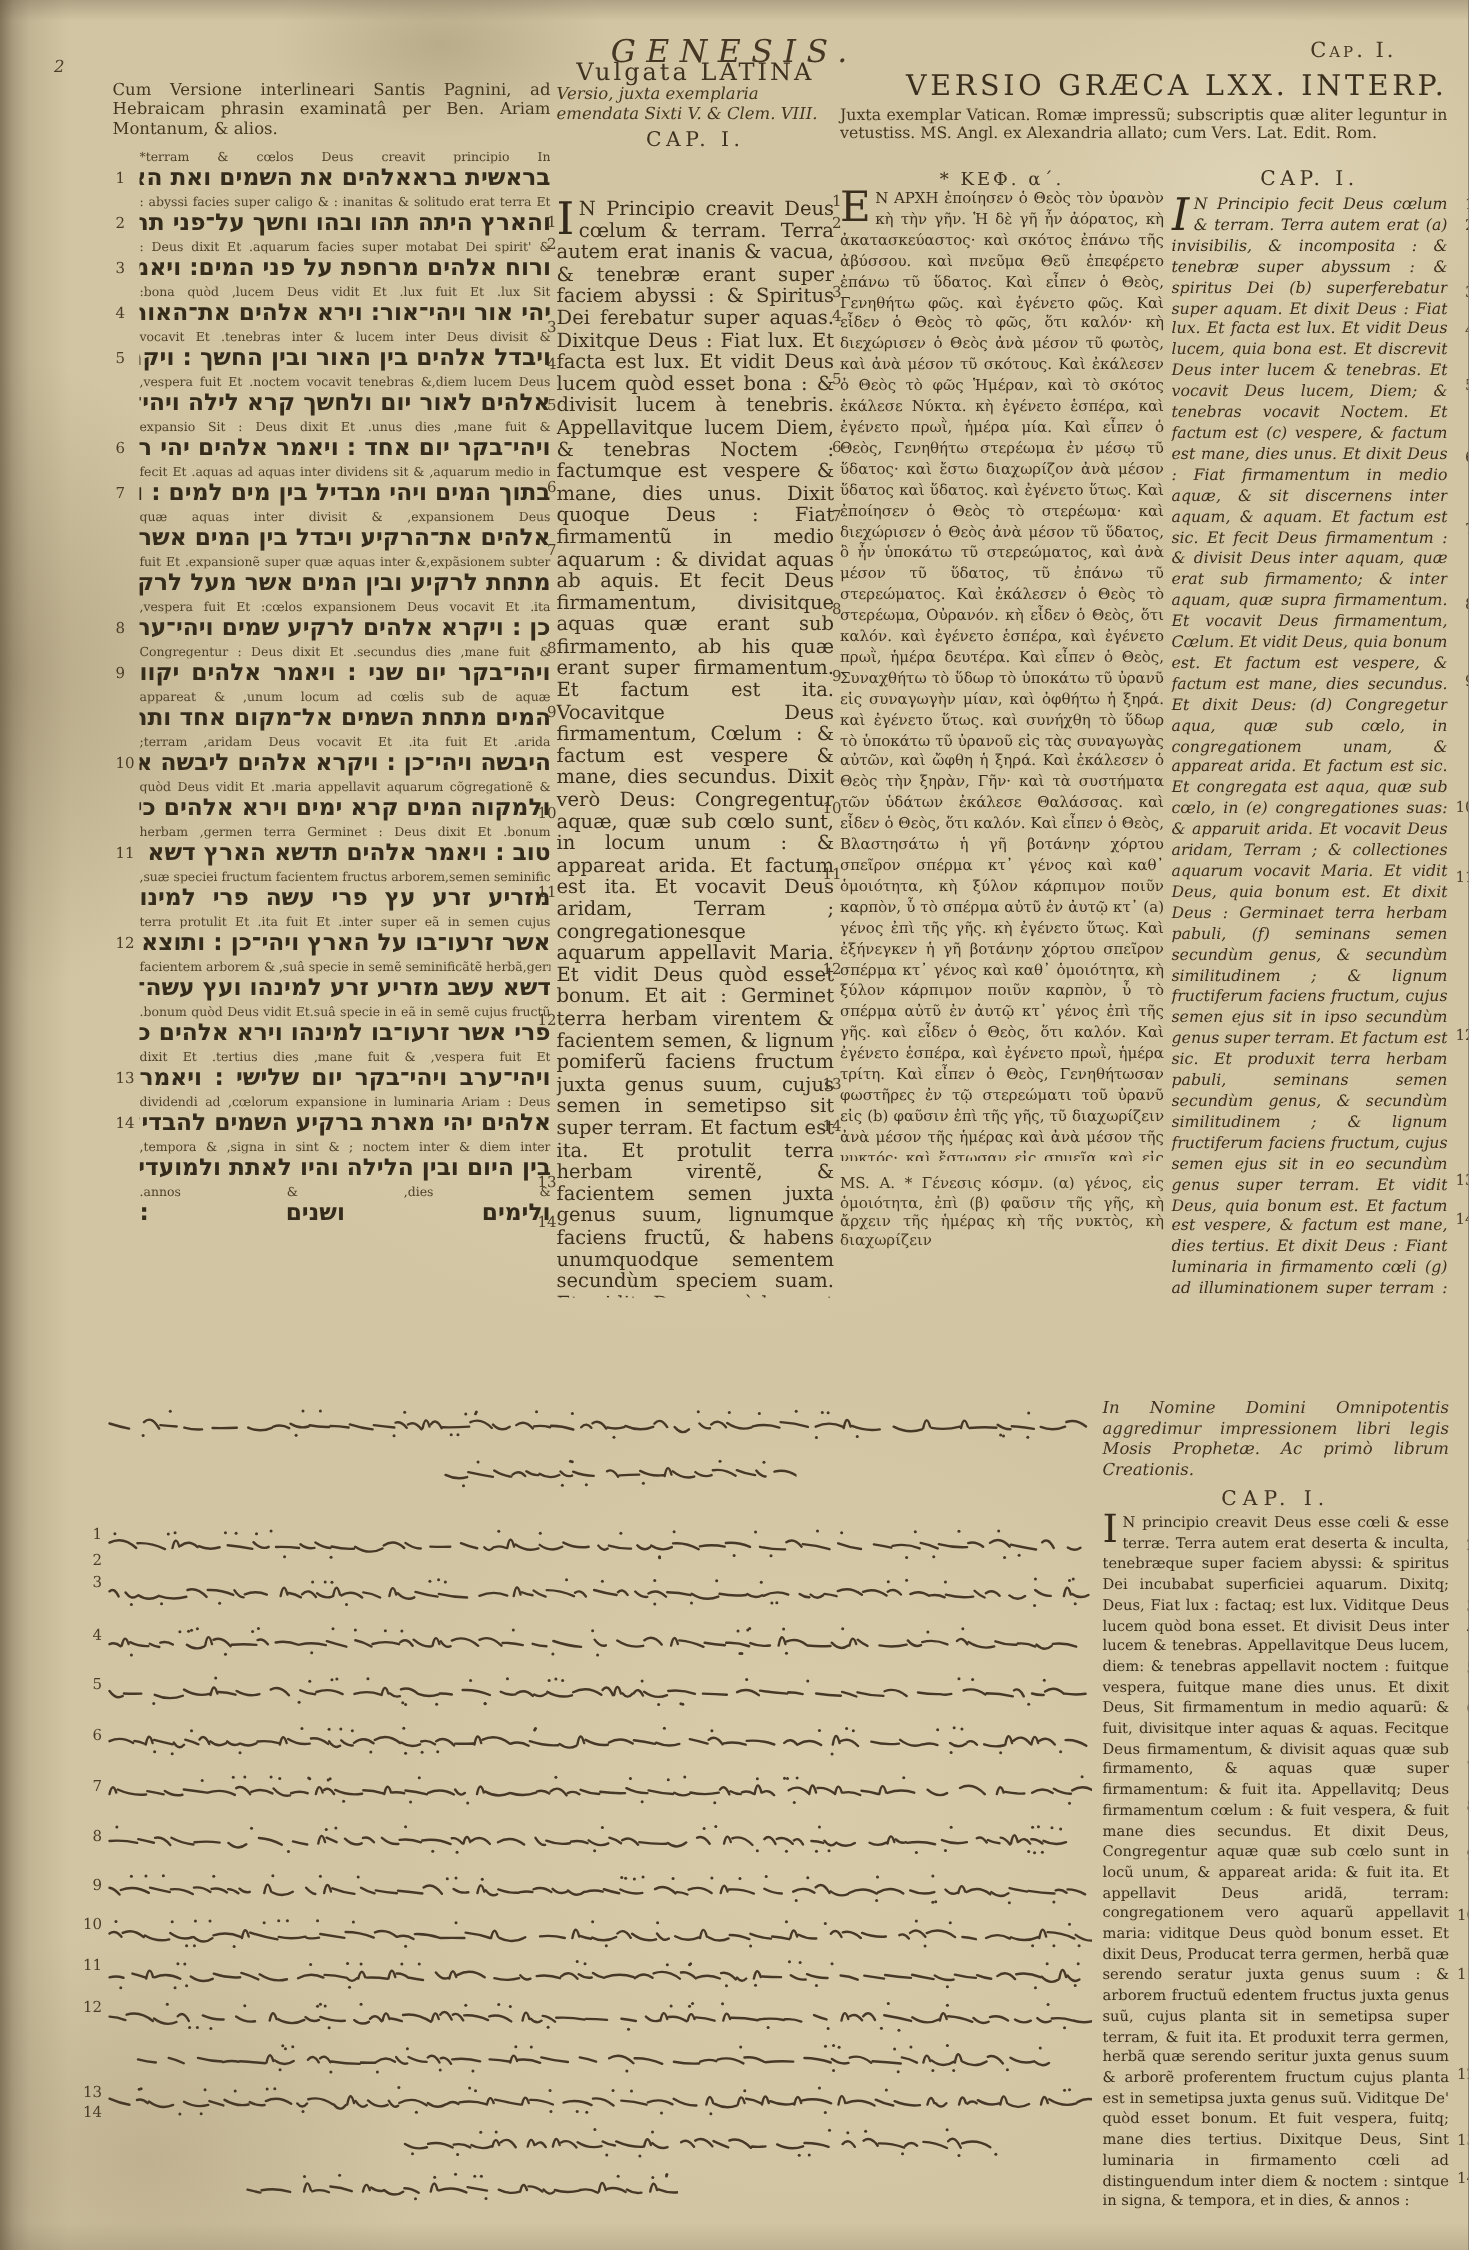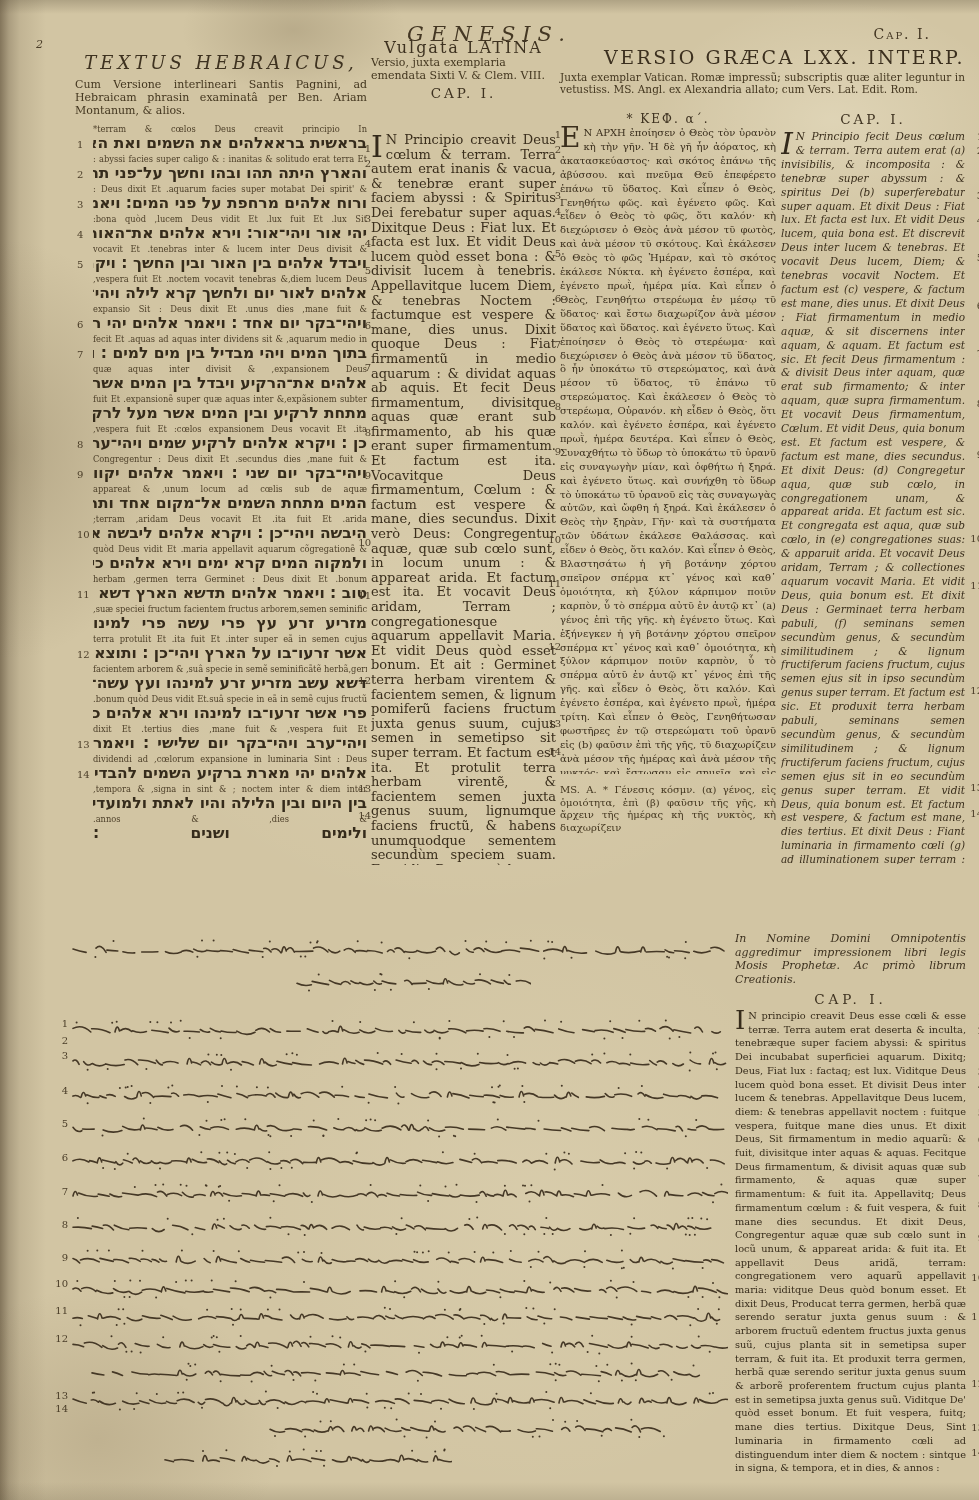--- a/index.html
+++ b/index.html
@@ -33,21 +33,21 @@
   .pair .vnum{position:absolute;left:-16px;bottom:3px;font-size:10px;color:#4a3d28;}
   .gloss{font-size:8.3px;line-height:10px;color:#4e402a;text-align:justify;text-align-last:justify;white-space:nowrap;overflow:hidden;}
   .hebline{font-size:15.5px;line-height:19px;font-weight:600;direction:rtl;text-align:justify;text-align-last:justify;
      font-family:"DejaVu Sans",sans-serif;color:#352b1b;white-space:nowrap;overflow:hidden;}
   
   .colhead{font-size:16px;letter-spacing:2px;text-align:center;color:#3e3220;}
   .capline{text-align:center;font-size:13.5px;letter-spacing:3px;margin:3px 0;color:#3e3220;}
   .bodytext{text-align:justify;color:#3a2e1c;}
   .bodytext::first-letter{float:left;font-size:30px;line-height:26px;padding:1px 3px 0 0;color:#33291a;}
   .vul-col{left:371px;top:38px;width:185px;}
-  .vul-sub{font-size:11px;line-height:12.5px;color:#43361f;}
+  .vul-sub{font-size:11px;line-height:12.5px;font-style:italic;color:#43361f;}
   .vul-body{font-size:13px;line-height:14.6px;height:732px;overflow:hidden;margin-top:32px;}
   .grk-head{left:560px;top:46px;width:405px;}
   .grk-title{font-size:19px;letter-spacing:2.5px;text-align:right;color:#3b2f1e;}
   .grk-note{font-size:10.5px;line-height:12px;text-align:justify;margin-top:3px;color:#43361f;}
   .grk-col{left:560px;top:112px;width:216px;}
   .kef{text-align:center;font-size:12px;letter-spacing:2px;color:#3e3220;}
   .grk-body{font-size:10px;line-height:13.9px;height:648px;overflow:hidden;text-align:justify;color:#3a2e1c;}
   .grk-body::first-letter{float:left;font-size:28px;line-height:24px;padding-right:3px;}
   .footnote{font-size:10px;line-height:12.5px;margin-top:10px;text-align:justify;color:#43361f;}
   .lat-col{left:781px;top:108px;width:184px;}
@@ -70,21 +70,20 @@
 </head>
 <body>
 
 <div class="page">
 
   <div class="abs page-sig">2</div>
   <div class="abs run-center">GENESIS.</div>
   <div class="abs run-right">Cap. I.</div>
 
   <div class="abs heb-col">
-    <div class="heb-caps">TEXTUS HEBRAICUS,</div>
     <div class="heb-sub">Cum Versione interlineari Santis Pagnini, ad Hebraicam phrasin examinatâ per Ben. Ariam Montanum, &amp; alios.</div>
     <div class="interlinear" id="interlinear">
         <div class="pair">
           <span class="vnum">1</span>
           <div class="gloss">*terram &amp;   cœlos         Deus   creavit principio In</div>
           <div class="hebline" dir="rtl">בראשית בראאלהים את השמים ואת הארץ :</div>
         </div>
         <div class="pair">
           <span class="vnum">2</span>
           <div class="gloss">: abyssi facies super caligo &amp; : inanitas &amp; solitudo erat terra Et</div>
@@ -172,21 +171,21 @@
           <div class="gloss">.bonum quòd Deus vidit Et.suâ specie in eã in semẽ cujus fructũ</div>
           <div class="hebline" dir="rtl">פרי אשר זרעו־בו למינהו וירא אלהים כי־טוב :</div>
         </div>
         <div class="pair">
           <span class="vnum">13</span>
           <div class="gloss">dixit Et .tertius dies ,mane fuit &amp; ,vespera fuit Et</div>
           <div class="hebline" dir="rtl">ויהי־ערב ויהי־בקר יום שלישי : ויאמר</div>
         </div>
         <div class="pair">
           <span class="vnum">14</span>
-          <div class="gloss">dividendi ad ,cœlorum expansione in luminaria Sint : Deus</div>
+          <div class="gloss">dividendi ad ,cœlorum expansione in luminaria Ariam : Deus</div>
           <div class="hebline" dir="rtl">אלהים יהי מארת ברקיע השמים להבדיל</div>
         </div>
         <div class="pair">
           <div class="gloss">,tempora &amp; ,signa in sint &amp; ; noctem inter &amp; diem inter</div>
           <div class="hebline" dir="rtl">בין היום ובין הלילה והיו לאתת ולמועדים</div>
         </div>
         <div class="pair">
           <div class="gloss">.annos &amp; ,dies &amp;</div>
           <div class="hebline" dir="rtl">ולימים ושנים :</div>
         </div>

